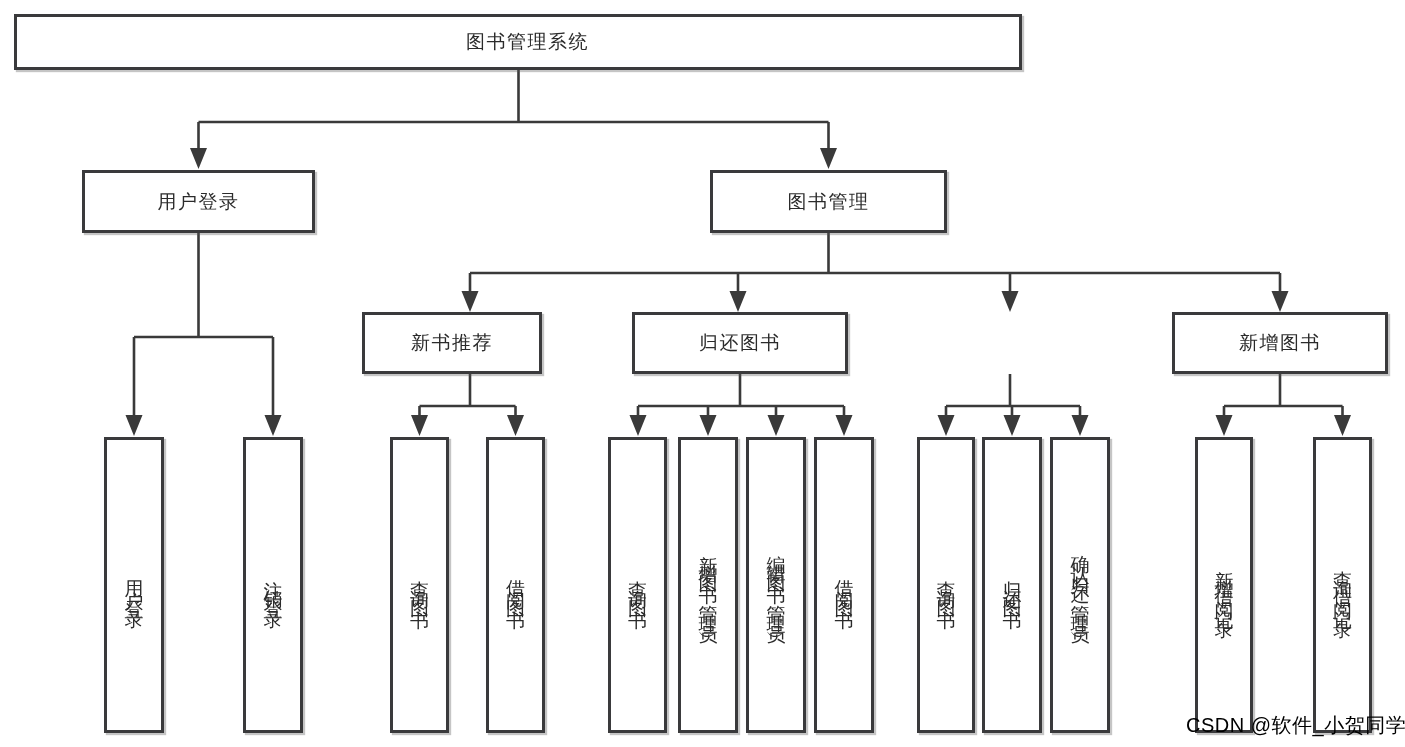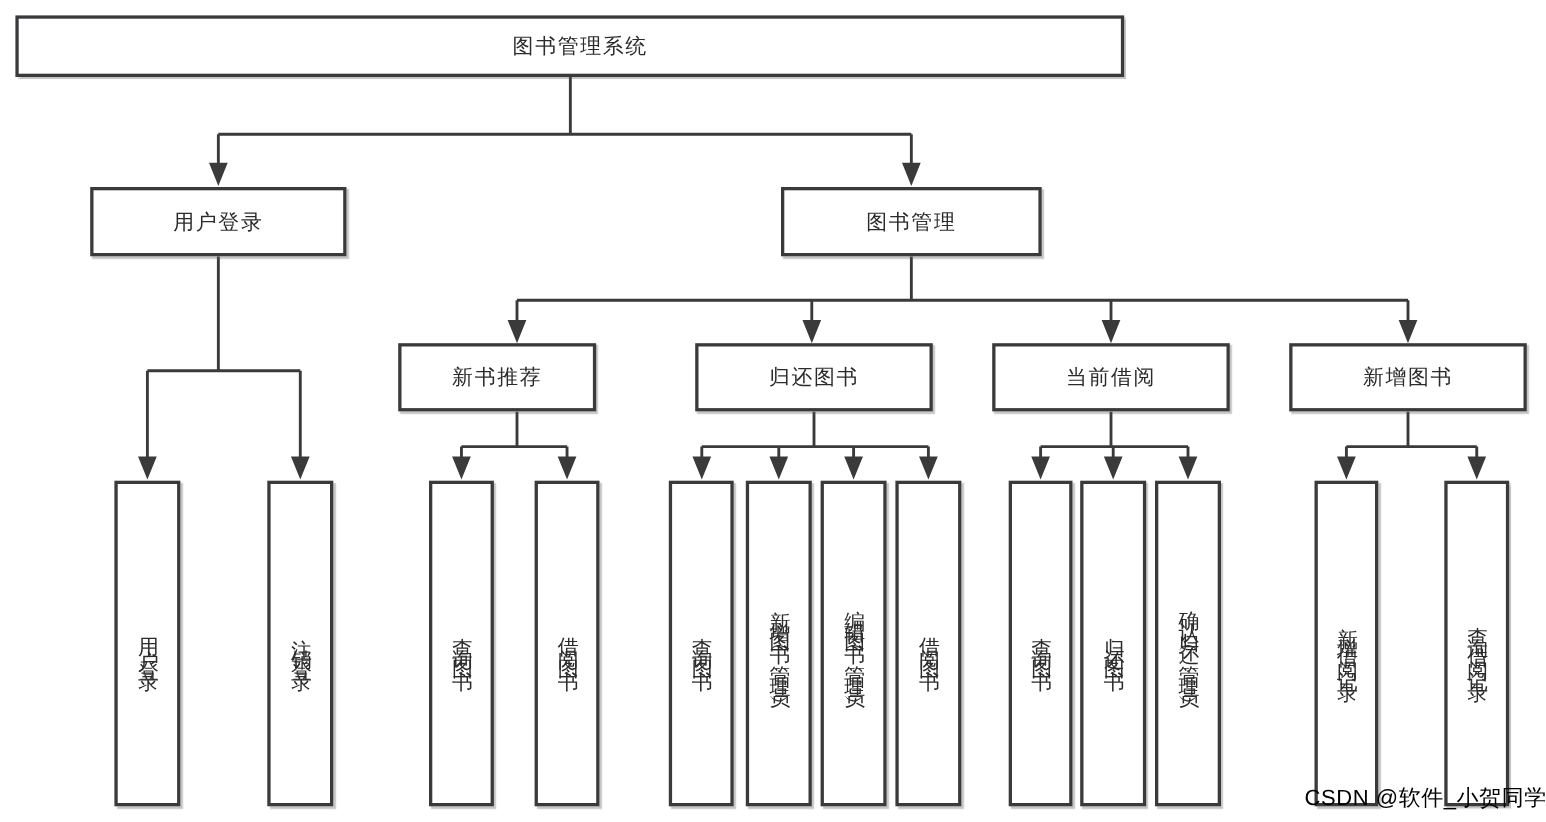--- a/index.html
+++ b/index.html
@@ -58,23 +58,20 @@
   <div class="box" style="left:710px;top:170px;width:237px;height:63px;">
     <span class="h-label">图书管理</span>
   </div>
 
   <div class="box" style="left:362px;top:312px;width:180px;height:62px;">
     <span class="h-label">新书推荐</span>
   </div>
   <div class="box" style="left:632px;top:312px;width:216px;height:62px;">
     <span class="h-label">归还图书</span>
   </div>
-  <div class="box" style="left:902px;top:312px;width:216px;height:62px;">
-    <span class="h-label">当前借阅</span>
-  </div>
   <div class="box" style="left:1172px;top:312px;width:216px;height:62px;">
     <span class="h-label">新增图书</span>
   </div>
 
   <div class="box" style="left:104px;top:437px;width:60px;height:296px;">
     <span class="vtext">用户登录</span>
   </div>
   <div class="box" style="left:243px;top:437px;width:60px;height:296px;">
     <span class="vtext">注销登录</span>
   </div>

